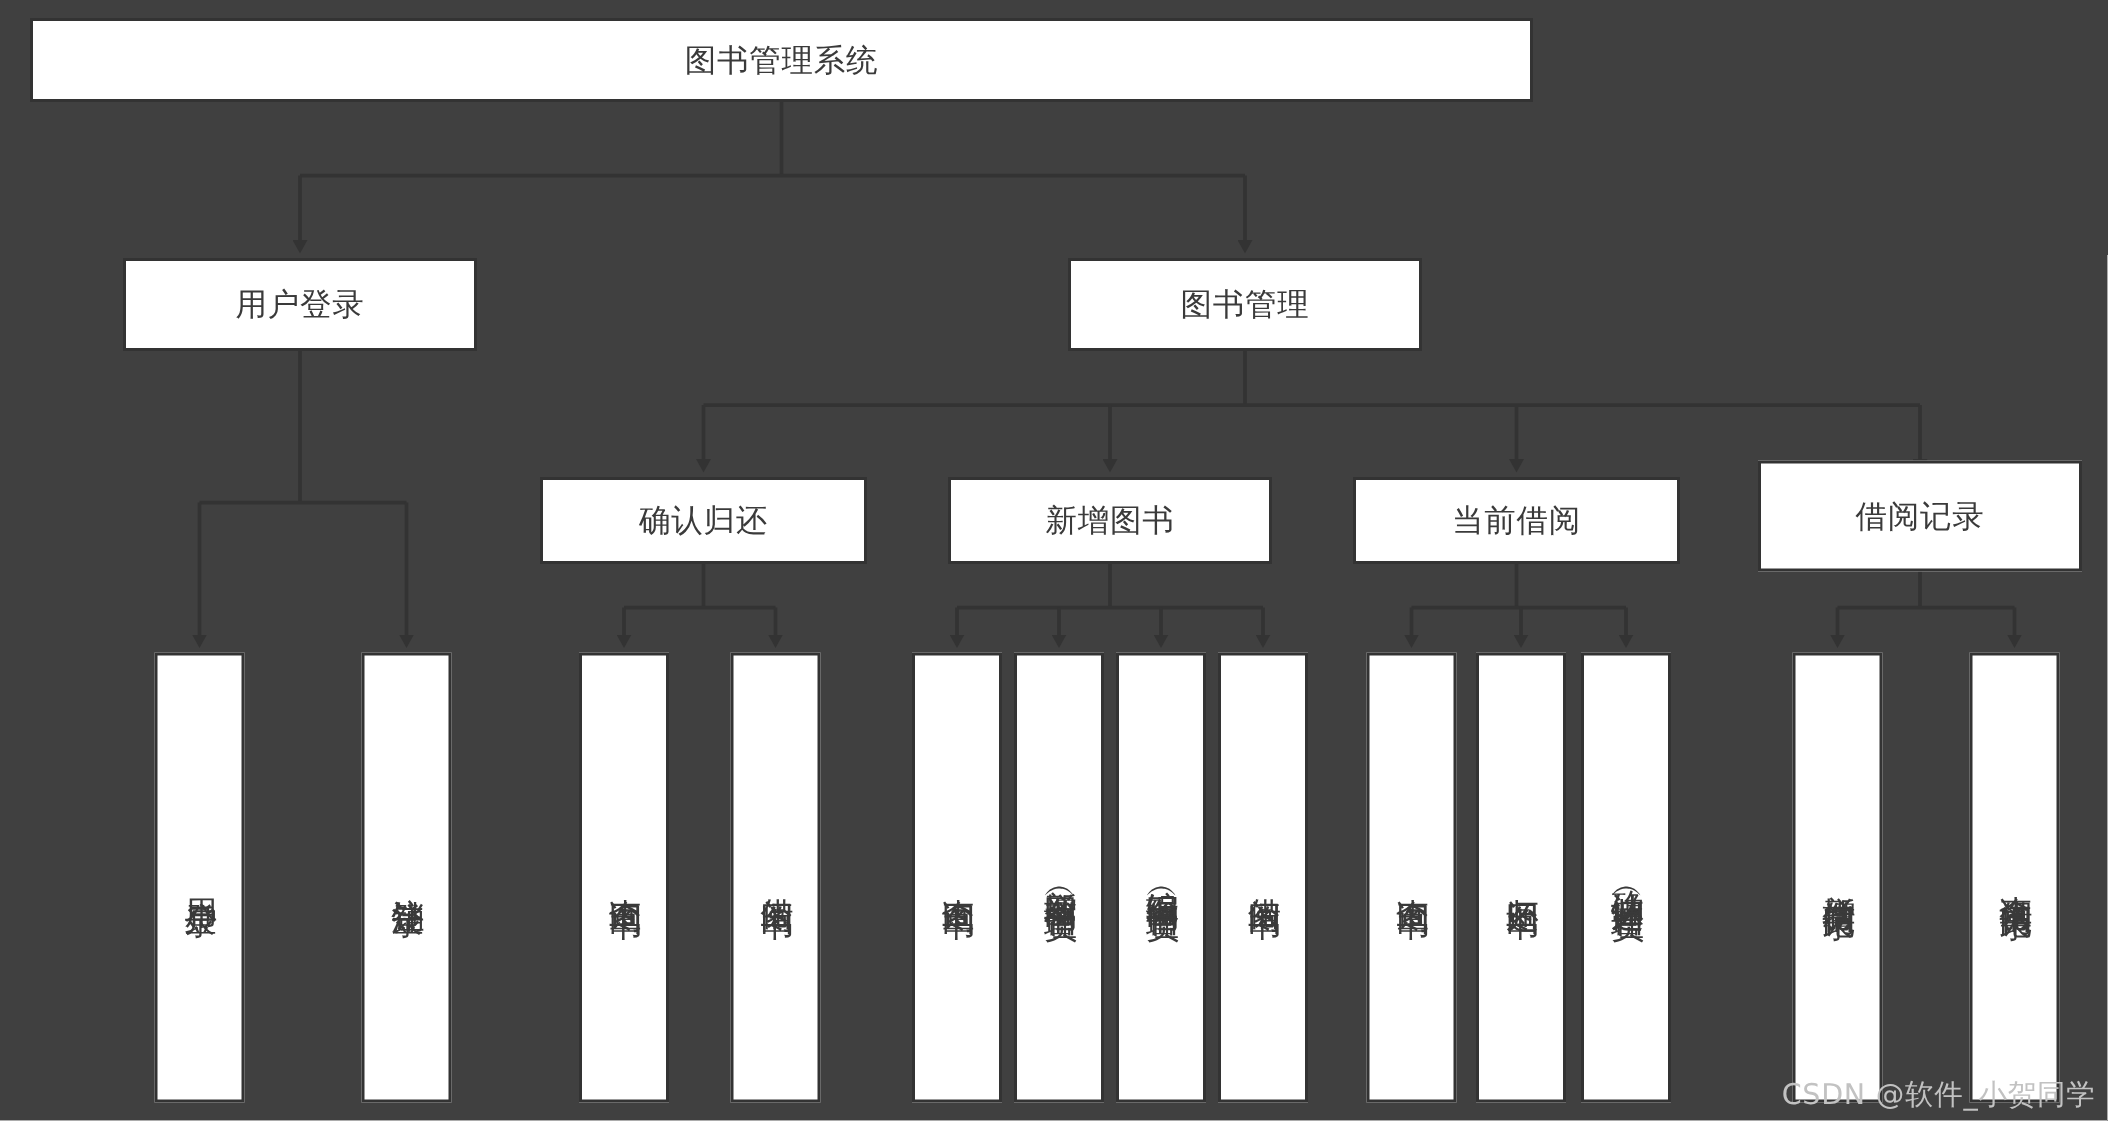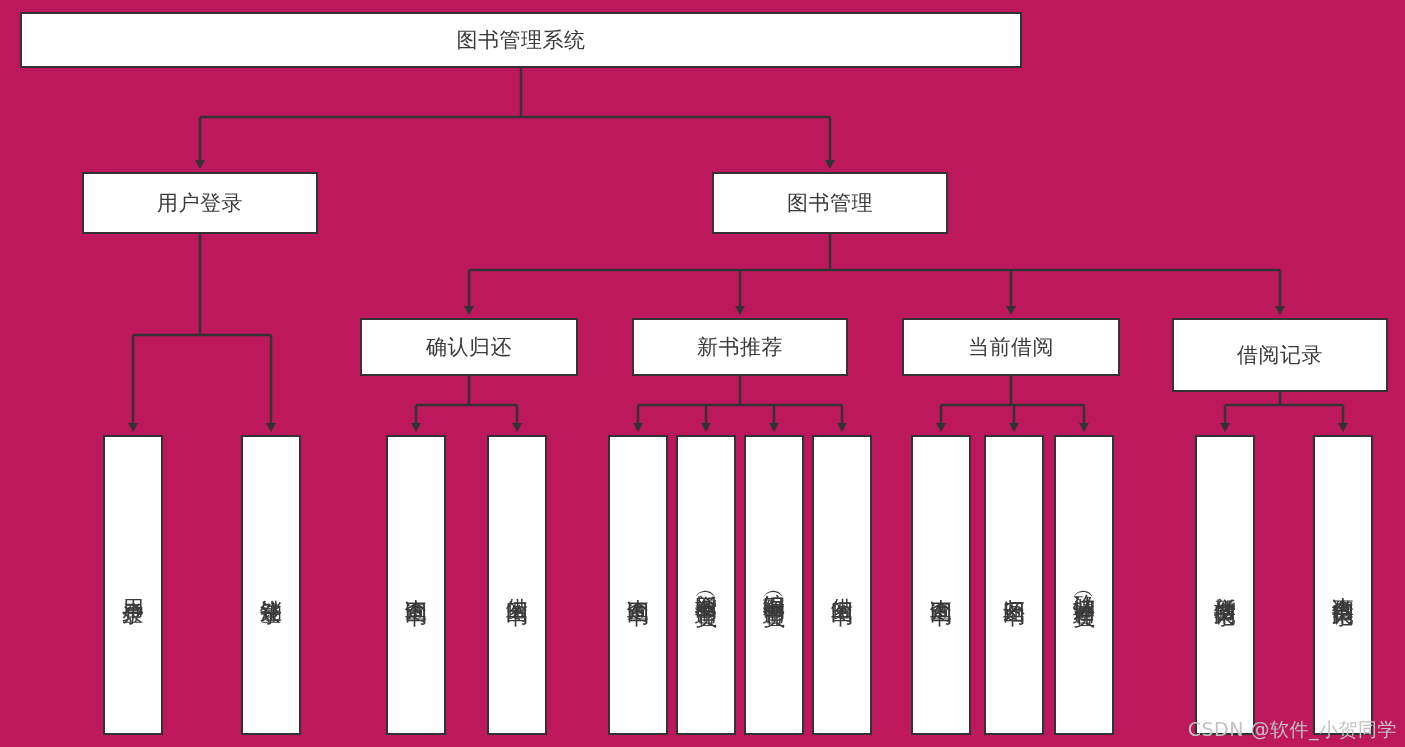--- a/index.html
+++ b/index.html
@@ -7,21 +7,21 @@
     padding: 0;
     background: #ffffff;
   }
   body {
     font-family: "DejaVu Sans", "Liberation Sans", sans-serif;
   }
   #diagram-root {
     position: relative;
     width: 1405px;
     height: 747px;
-    background: #be185d;
+    background: #404040;
     overflow: hidden;
   }
   svg.diagram-canvas {
     position: absolute;
     left: 0;
     top: 0;
     width: 1405px;
     height: 747px;
     display: block;
   }
@@ -116,26 +116,26 @@
       <div class="node-box" style="left: 82px; top: 172px; width: 236px; height: 62px;">
         <span class="node-label">用户登录</span>
       </div>
       <div class="node-box" style="left: 712px; top: 172px; width: 236px; height: 62px;">
         <span class="node-label">图书管理</span>
       </div>
       <div class="node-box" style="left: 360px; top: 318px; width: 218px; height: 58px;">
         <span class="node-label">确认归还</span>
       </div>
       <div class="node-box" style="left: 632px; top: 318px; width: 216px; height: 58px;">
-        <span class="node-label">新书推荐</span>
+        <span class="node-label">新增图书</span>
       </div>
       <div class="node-box" style="left: 902px; top: 318px; width: 218px; height: 58px;">
         <span class="node-label">当前借阅</span>
       </div>
-      <div class="node-box" style="left: 1172px; top: 318px; width: 216px; height: 74px;">
+      <div class="node-box" style="left: 1172px; top: 307px; width: 216px; height: 74px;">
         <span class="node-label">借阅记录</span>
       </div>
       <div class="node-box vertical" style="left: 103px; top: 435px; width: 60px; height: 300px;">
         <span class="node-label">用户登录</span>
       </div>
       <div class="node-box vertical" style="left: 241px; top: 435px; width: 60px; height: 300px;">
         <span class="node-label">注销登录</span>
       </div>
       <div class="node-box vertical" style="left: 386px; top: 435px; width: 60px; height: 300px;">
         <span class="node-label">查询图书</span>

